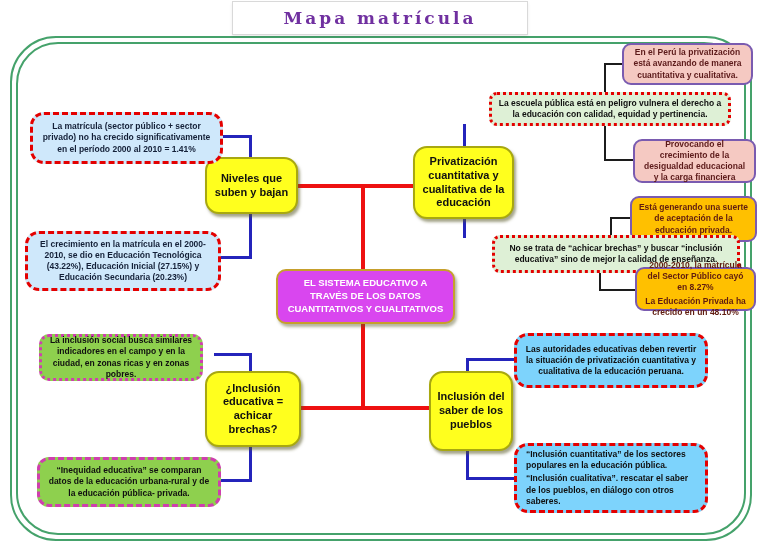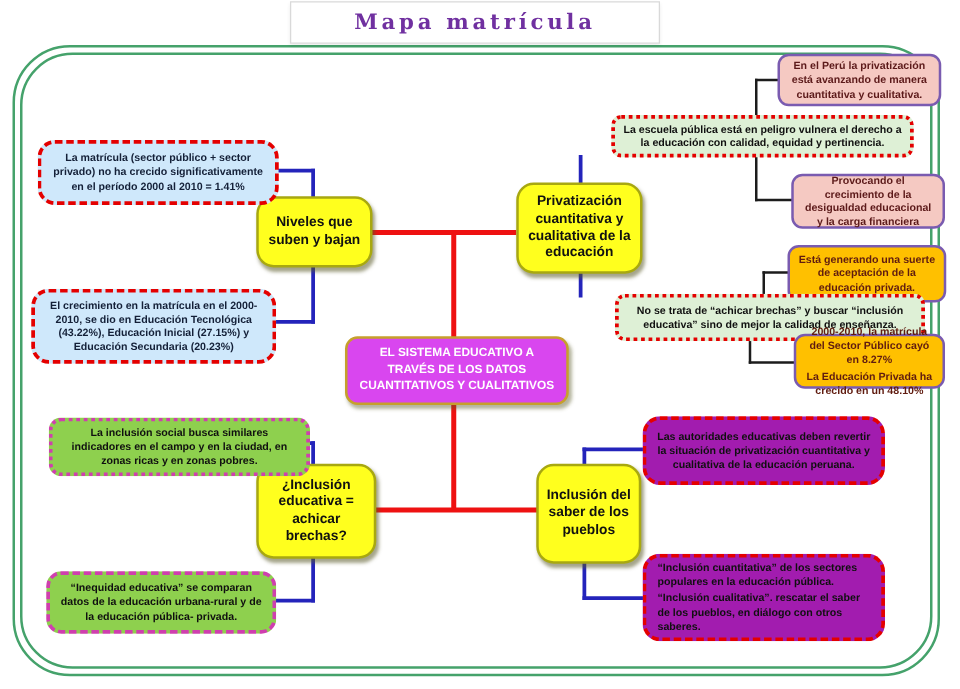--- a/index.html
+++ b/index.html
@@ -22,21 +22,21 @@
   .blue{background:#2424bb;}
   .black{background:#1c1c1c;}
   
   .note{position:absolute;z-index:3;box-sizing:border-box;border-radius:10px;
         display:flex;align-items:center;justify-content:center;text-align:center;
         padding:3px 6px;font-weight:700;font-size:8.5px;line-height:1.3;color:#141414;}
   .blue-note{background:#cfe8fb;border:3px dashed #e40000;border-radius:14px;color:#142038;}
   .green-dot{background:#def0d6;border:3px dotted #e40000;border-radius:8px;color:#101010;}
   .pink-note{background:#f5c9c2;border:2px solid #7a5bb0;border-radius:9px;color:#5c1a1a;text-align:center;}
   .orange-note{background:#ffc000;border:2px solid #7a5bb0;border-radius:9px;color:#601c10;}
-  .lav-note{background:#a21caf;border:3px dashed #e40000;border-radius:14px;color:#101010;}
+  .lav-note{background:#7dd3fc;border:3px dashed #e40000;border-radius:14px;color:#101010;}
   .grn-note{background:#8ed04e;color:#101010;}
   .dot-mag{border:3px dotted #cf3fae;border-radius:10px;}
   .dash-mag{border:3px dashed #cf3fae;border-radius:12px;}
   
   .topic{position:absolute;z-index:3;box-sizing:border-box;background:#ffff1e;
          border:2px solid #a8a810;border-radius:14px;box-shadow:2px 3px 3px rgba(90,90,40,.55);
          display:flex;align-items:center;justify-content:center;text-align:center;
          font-weight:700;font-size:11px;line-height:1.25;color:#111;padding:3px 5px;}
   
   .central{position:absolute;z-index:3;box-sizing:border-box;background:#d946ef;
@@ -100,21 +100,21 @@
   </div>
   <div class="topic" style="left:429px;top:371px;width:84px;height:80px;">
     <span>Inclusión del saber de los pueblos</span>
   </div>
   <div class="topic" style="left:205px;top:371px;width:96px;height:76px;">
     <span>¿Inclusión educativa = achicar brechas?</span>
   </div>
 
   <div class="note blue-note" style="left:30px;top:112px;width:193px;height:52px;">La matrícula (sector público + sector privado) no ha crecido significativamente en el período 2000 al 2010 = 1.41%</div>
   <div class="note blue-note" style="left:25px;top:231px;width:196px;height:60px;">El crecimiento en la matrícula en el 2000-2010, se dio en Educación Tecnológica (43.22%), Educación Inicial (27.15%) y Educación Secundaria (20.23%)</div>
-  <div class="note grn-note dot-mag" style="left:39px;top:334px;width:209px;height:47px;text-align:center;">La inclusión social busca similares indicadores en el campo y en la ciudad, en zonas ricas y en zonas pobres.</div>
+  <div class="note grn-note dot-mag" style="left:39px;top:334px;width:164px;height:47px;text-align:center;">La inclusión social busca similares indicadores en el campo y en la ciudad, en zonas ricas y en zonas pobres.</div>
   <div class="note grn-note dash-mag" style="left:37px;top:457px;width:184px;height:50px;">“Inequidad educativa” se comparan datos de la educación urbana-rural y de la educación pública- privada.</div>
 
   <div class="note pink-note" style="left:622px;top:43px;width:131px;height:42px;">En el Perú la privatización está avanzando de manera cuantitativa y cualitativa.</div>
   <div class="note green-dot" style="left:489px;top:92px;width:242px;height:34px;">La escuela pública está en peligro vulnera el derecho a la educación con calidad, equidad y pertinencia.</div>
   <div class="note pink-note" style="left:633px;top:139px;width:123px;height:44px;">Provocando el crecimiento de la desigualdad educacional y la carga financiera</div>
   <div class="note orange-note" style="left:630px;top:196px;width:127px;height:46px;">Está generando una suerte de aceptación de la educación privada.</div>
   <div class="note green-dot" style="left:492px;top:235px;width:248px;height:38px;">No se trata de “achicar brechas” y buscar “inclusión educativa” sino de mejor la calidad de enseñanza.</div>
   <div class="note orange-note" style="left:635px;top:267px;width:121px;height:44px;">
     <div>
       <p>2000-2010, la matrícula del Sector Público cayó en 8.27%</p>

